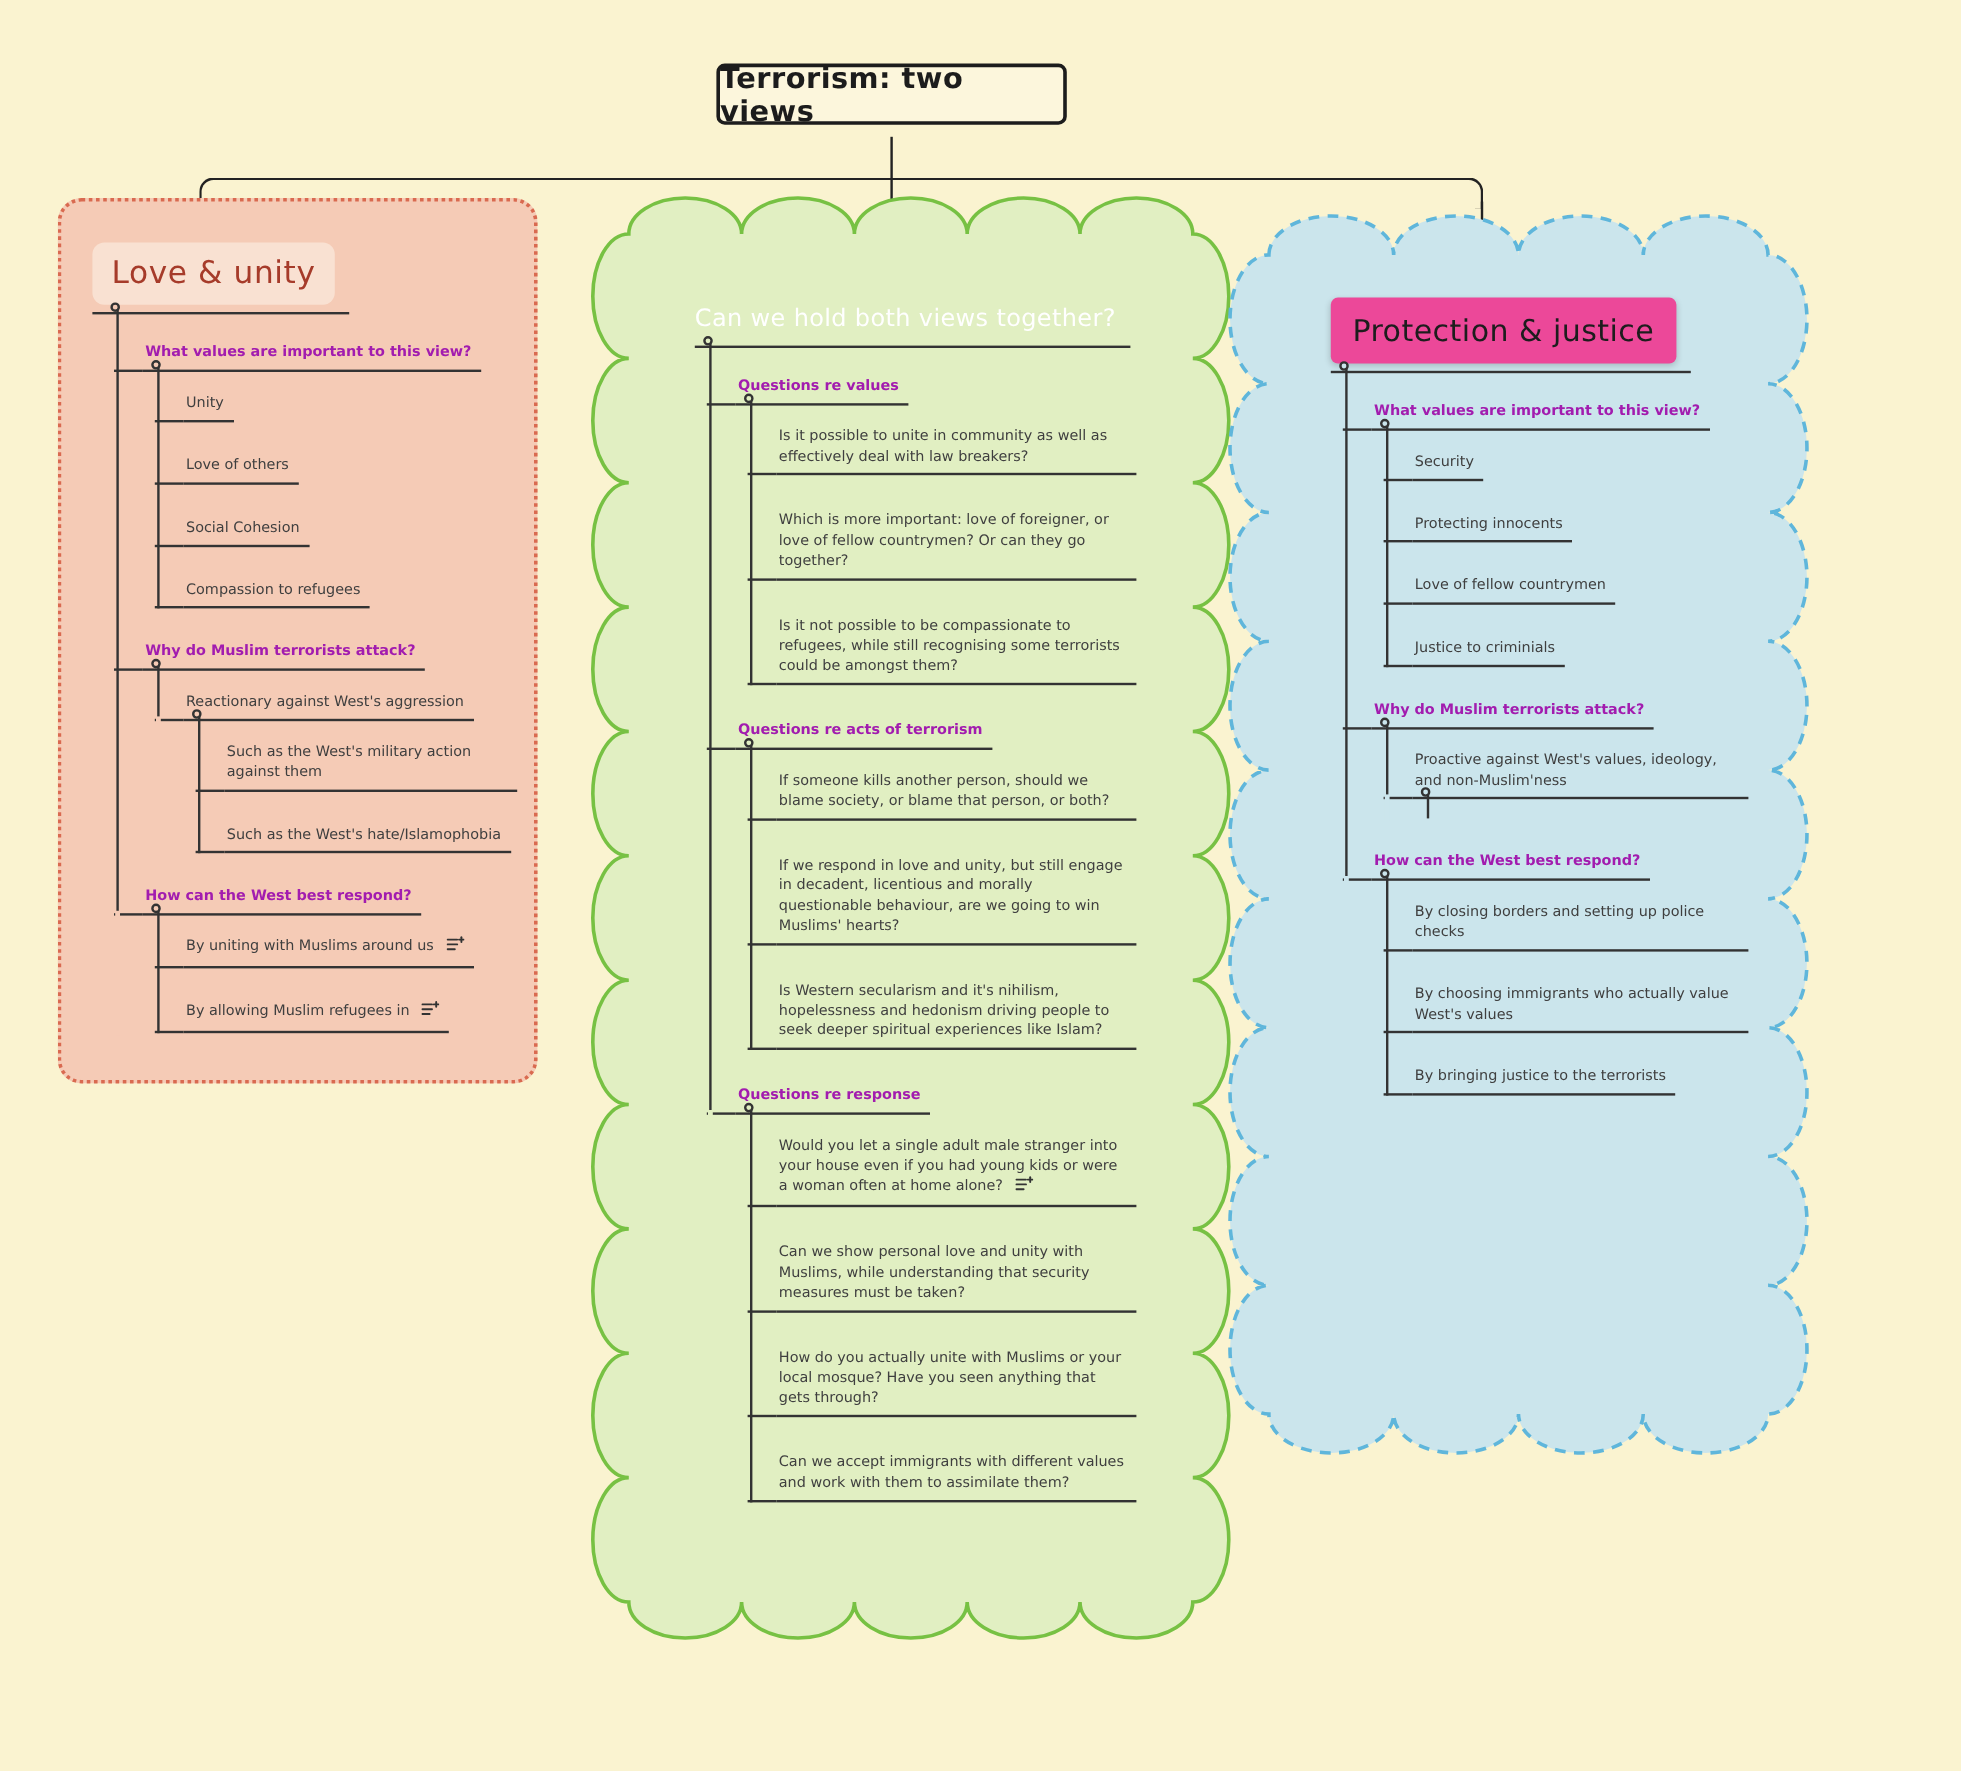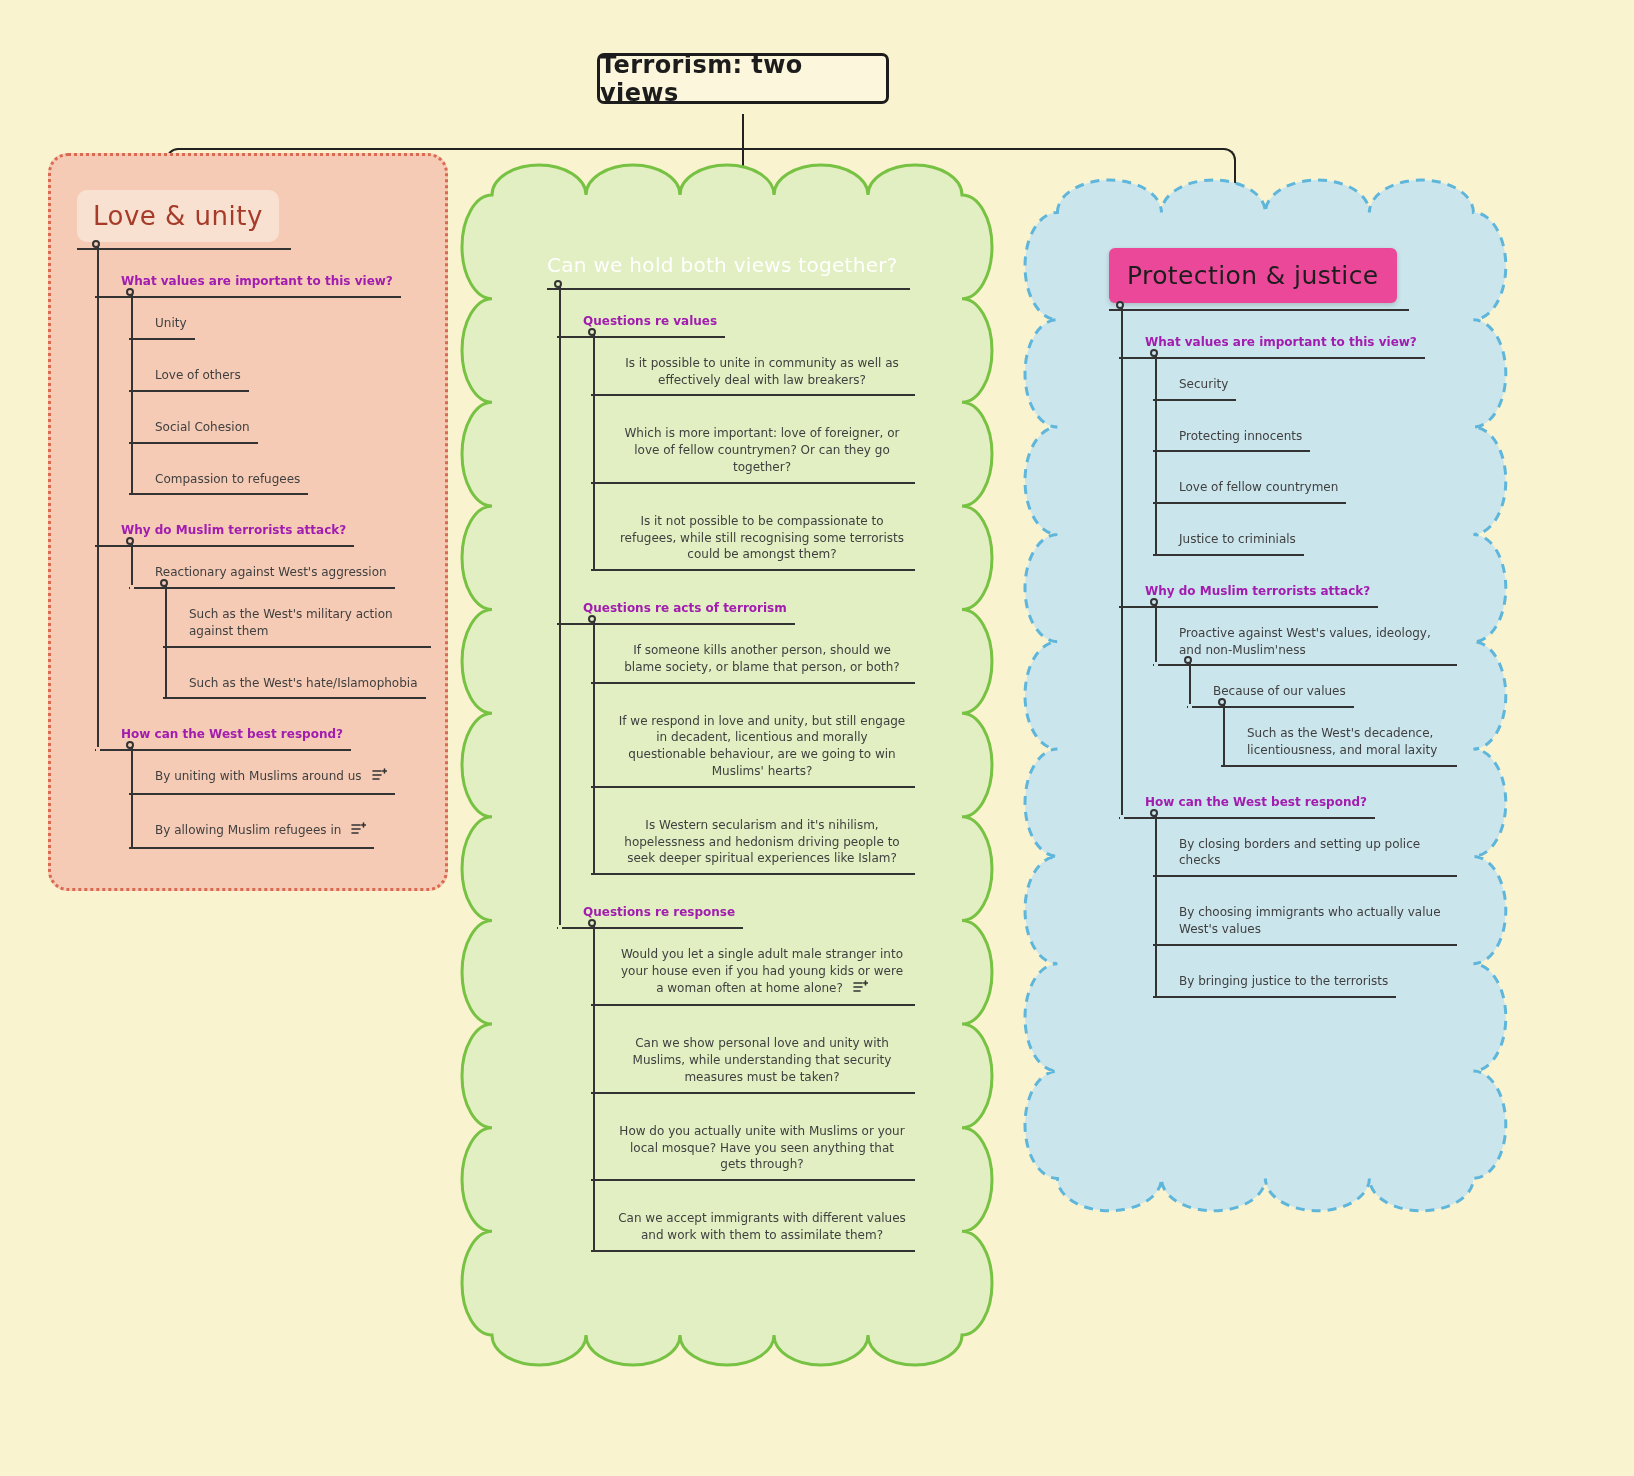--- a/index.html
+++ b/index.html
@@ -66,21 +66,21 @@
 <div id="stage">
 
   <div class="conn" style="left:742px; top:114px; width:2px; height:100px;"></div>
   <div id="conn-frame" style="left:166px; top:148px; width:1070px; height:26px;"></div>
   <div class="conn" style="left:1234px; top:168px; width:2px; height:64px;"></div>
 
   <div id="root-title-box">
     <span class="txt">Terrorism: two views</span>
   </div>
 
-  <div class="panel" id="panel-0" style="left: 48px; top: 153px; width: 400px; height: 738px; --bg: #F5CBB6; background: rgb(245, 203, 182); border: 3px dotted rgb(217, 106, 80); border-radius: 20px;">
+  <div class="panel" id="panel-0" style="left: 48px; top: 165px; width: 400px; height: 738px; --bg: #F5CBB6; background: rgb(245, 203, 182); border: 3px dotted rgb(217, 106, 80); border-radius: 20px;">
     <div class="panel-content" style="padding:34px 14px 20px 26px;">
       <div class="node root-node">
         <div class="label root-label">
           <span class="title-box"><span class="txt" style="color: rgb(166, 59, 42);">Love &amp; unity</span></span>
         </div>
         <div class="children root-children">
             <span class="dot"></span>
             <div class="node">
               <div class="label bold">
                 <span class="txt">What values are important to this view?</span>
@@ -169,21 +169,21 @@
                       </svg></span>
                   </div>
                 </div>
               </div>
             </div>
           </div>
       </div>
     </div>
   </div>
 
-  <div class="panel" id="panel-1" style="left: 492px; top: 195px; width: 470px; height: 1140px; text-align: center; --bg: #E1EFC2;">
+  <div class="panel" id="panel-1" style="left: 524px; top: 195px; width: 470px; height: 1140px; --bg: #E1EFC2;">
     <svg class="cloud" width="538" height="1208" viewBox="-34 -34 538 1208" style="left: -34px; top: -34px;">
         <path d="M 0 0 A 47 30 0 0 1 94 0 A 47 30 0 0 1 188 0 A 47 30 0 0 1 282 0 A 47 30 0 0 1 376 0 A 47 30 0 0 1 470 0 A 30 51.81818181818182 0 0 1 470 103.63636363636364 A 30 51.81818181818182 0 0 1 470 207.27272727272728 A 30 51.81818181818182 0 0 1 470 310.90909090909093 A 30 51.81818181818182 0 0 1 470 414.54545454545456 A 30 51.81818181818182 0 0 1 470 518.1818181818182 A 30 51.81818181818182 0 0 1 470 621.8181818181819 A 30 51.81818181818182 0 0 1 470 725.4545454545455 A 30 51.81818181818182 0 0 1 470 829.0909090909091 A 30 51.81818181818182 0 0 1 470 932.7272727272727 A 30 51.81818181818182 0 0 1 470 1036.3636363636365 A 30 51.81818181818182 0 0 1 470 1140 A 47 30 0 0 1 376 1140 A 47 30 0 0 1 282 1140 A 47 30 0 0 1 188 1140 A 47 30 0 0 1 94 1140 A 47 30 0 0 1 0 1140 A 30 51.81818181818182 0 0 1 0 1036.3636363636363 A 30 51.81818181818182 0 0 1 0 932.7272727272727 A 30 51.81818181818182 0 0 1 0 829.090909090909 A 30 51.81818181818182 0 0 1 0 725.4545454545455 A 30 51.81818181818182 0 0 1 0 621.8181818181818 A 30 51.81818181818182 0 0 1 0 518.1818181818181 A 30 51.81818181818182 0 0 1 0 414.5454545454545 A 30 51.81818181818182 0 0 1 0 310.9090909090909 A 30 51.81818181818182 0 0 1 0 207.27272727272725 A 30 51.81818181818182 0 0 1 0 103.63636363636351 A 30 51.81818181818182 0 0 1 0 0 Z" fill="#E1EFC2" stroke="#77C143" stroke-width="3"></path>
       </svg>
     <div class="panel-content" style="padding:56px 26px 20px 55px;">
       <div class="node root-node">
         <div class="label root-label">
           <span class="title-box"><span class="txt" style="color: rgb(255, 255, 255);">Can we hold both views together?</span></span>
         </div>
         <div class="children root-children">
             <span class="dot"></span>
@@ -319,33 +319,20 @@
                 <span class="txt">Why do Muslim terrorists attack?</span>
               </div>
               <div class="children">
                 <span class="dot"></span>
                 <div class="node">
                   <div class="label">
                     <span class="txt">Proactive against West's values, ideology, and non-Muslim'ness</span>
                   </div>
                   <div class="children">
                     <span class="dot"></span>
-                    <div class="node">
-                      <div class="label">
-                        <span class="txt">Because of our values</span>
-                      </div>
-                      <div class="children">
-                        <span class="dot"></span>
-                        <div class="node">
-                          <div class="label">
-                            <span class="txt">Such as the West's decadence, licentiousness, and moral laxity</span>
-                          </div>
-                        </div>
-                      </div>
-                    </div>
                   </div>
                 </div>
               </div>
             </div>
             <div class="node">
               <div class="label bold">
                 <span class="txt">How can the West best respond?</span>
               </div>
               <div class="children">
                 <span class="dot"></span>

